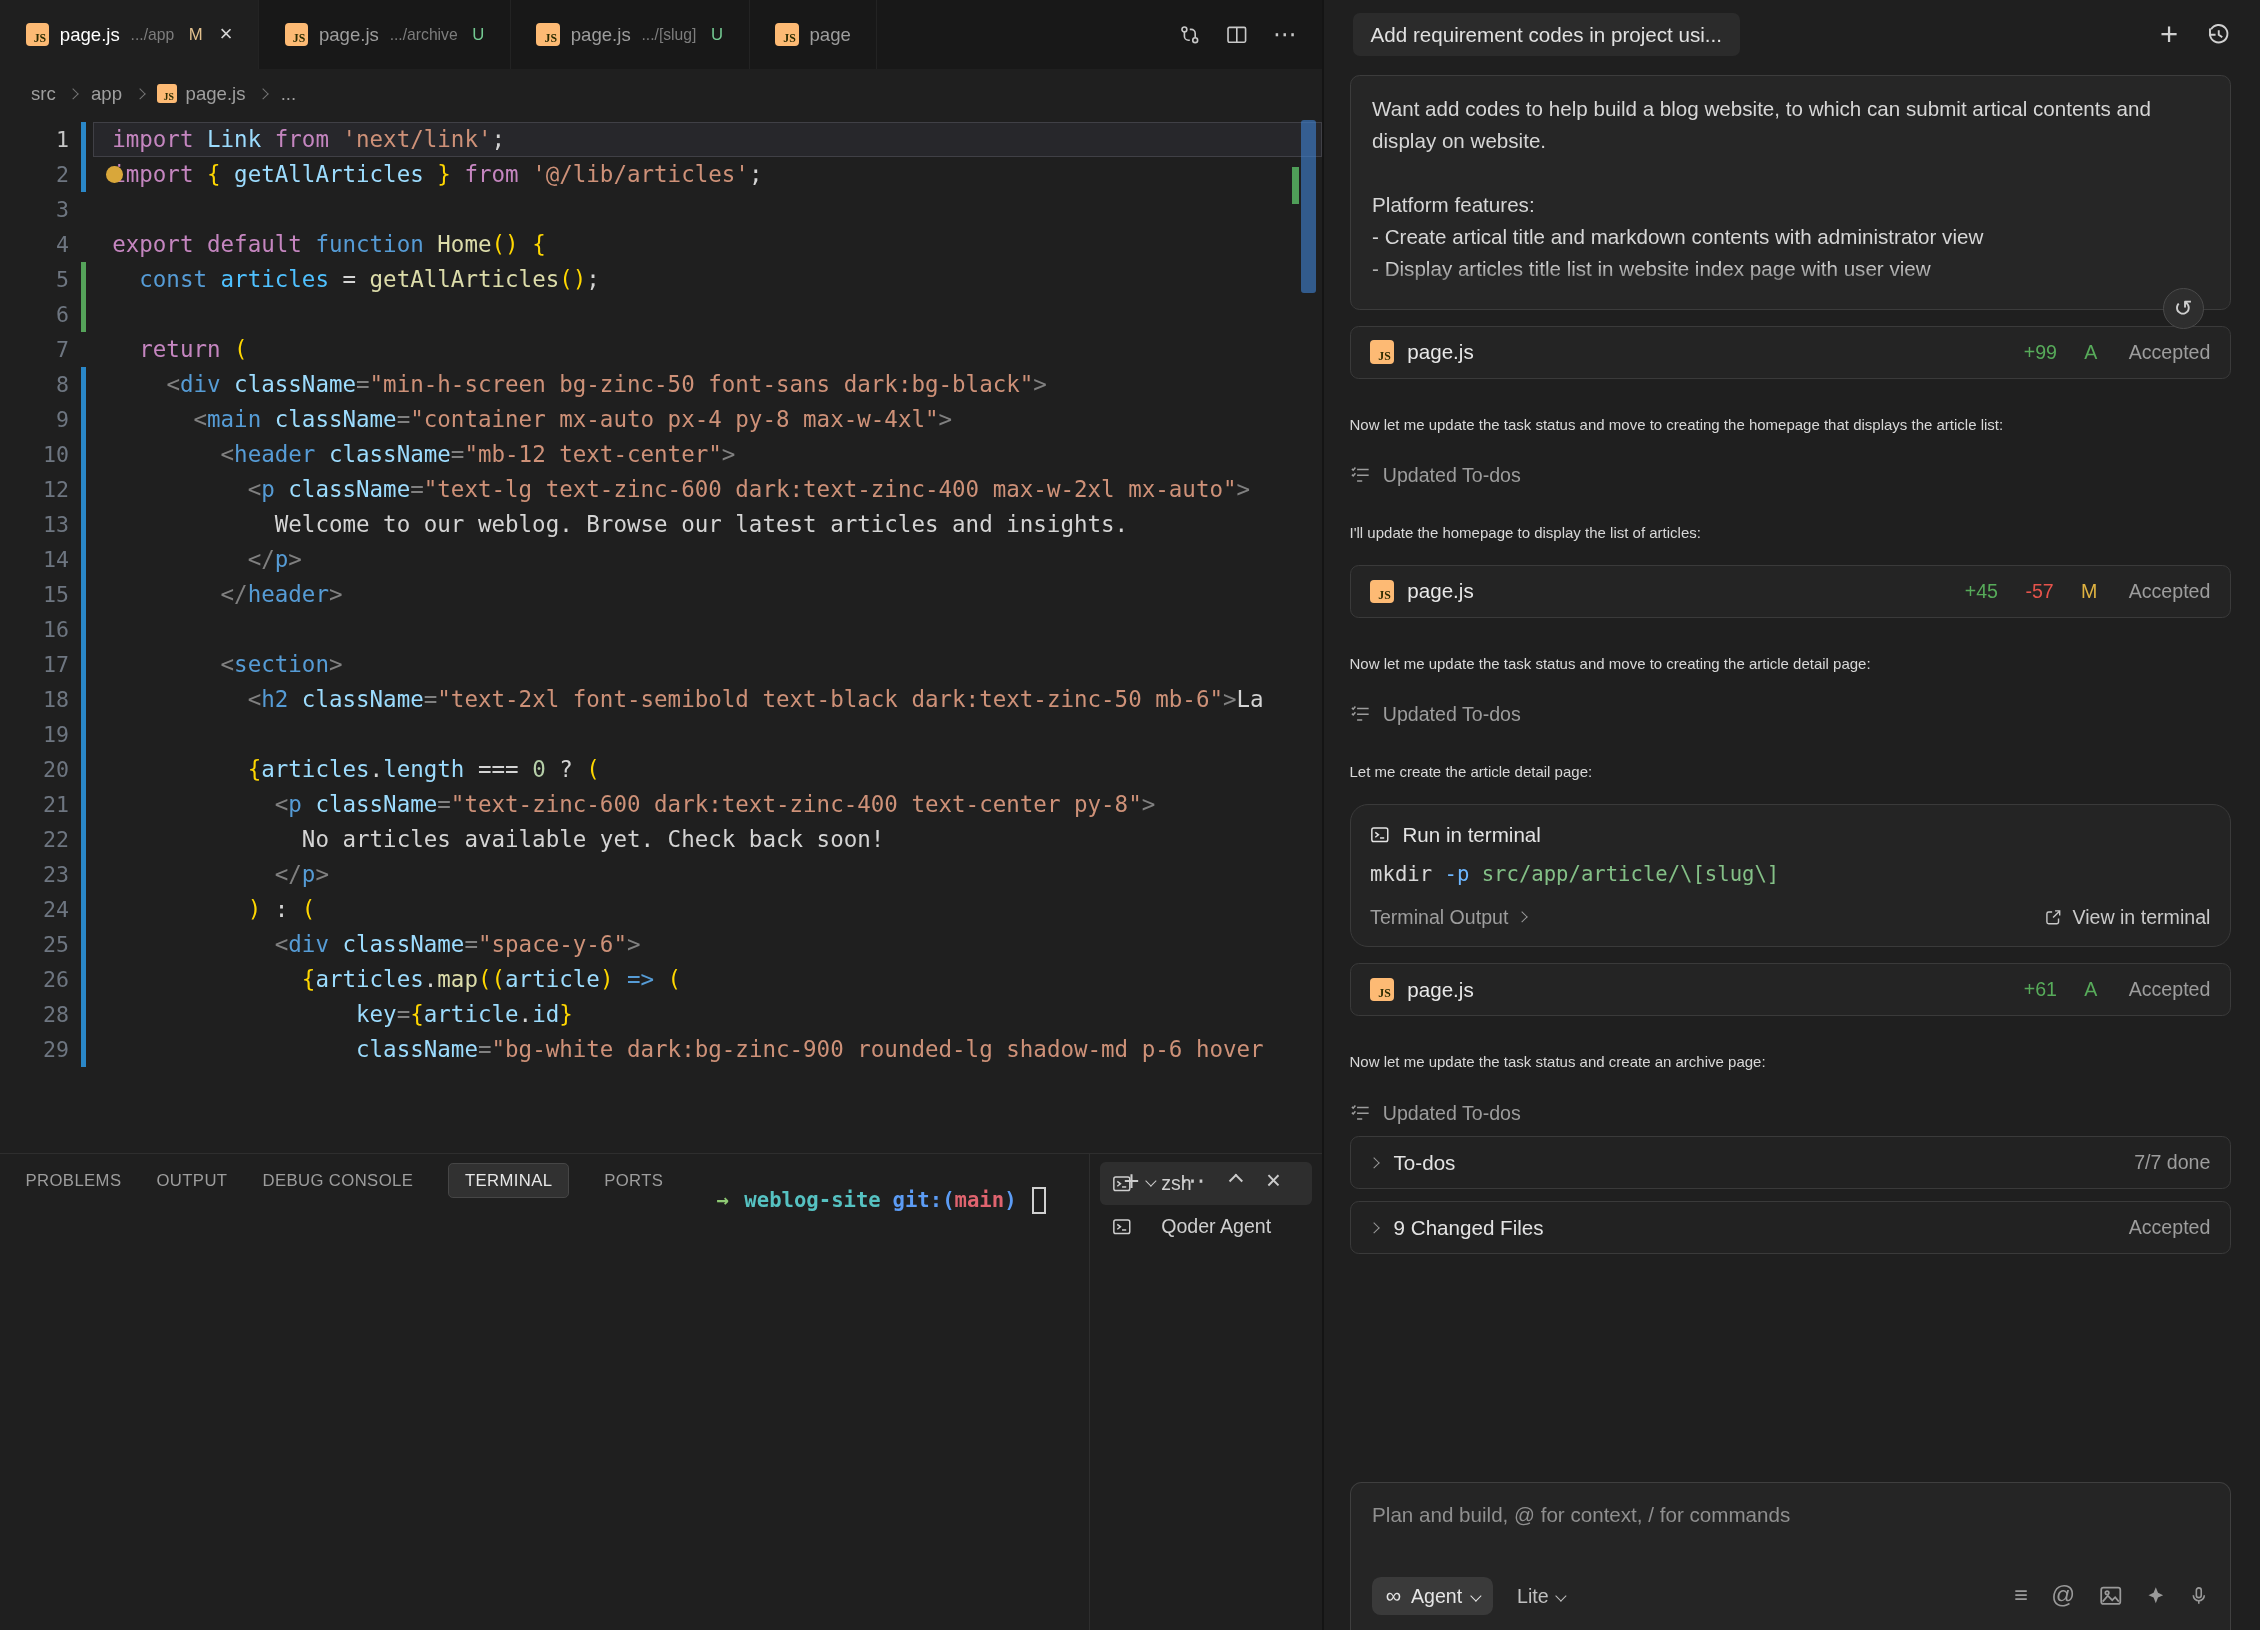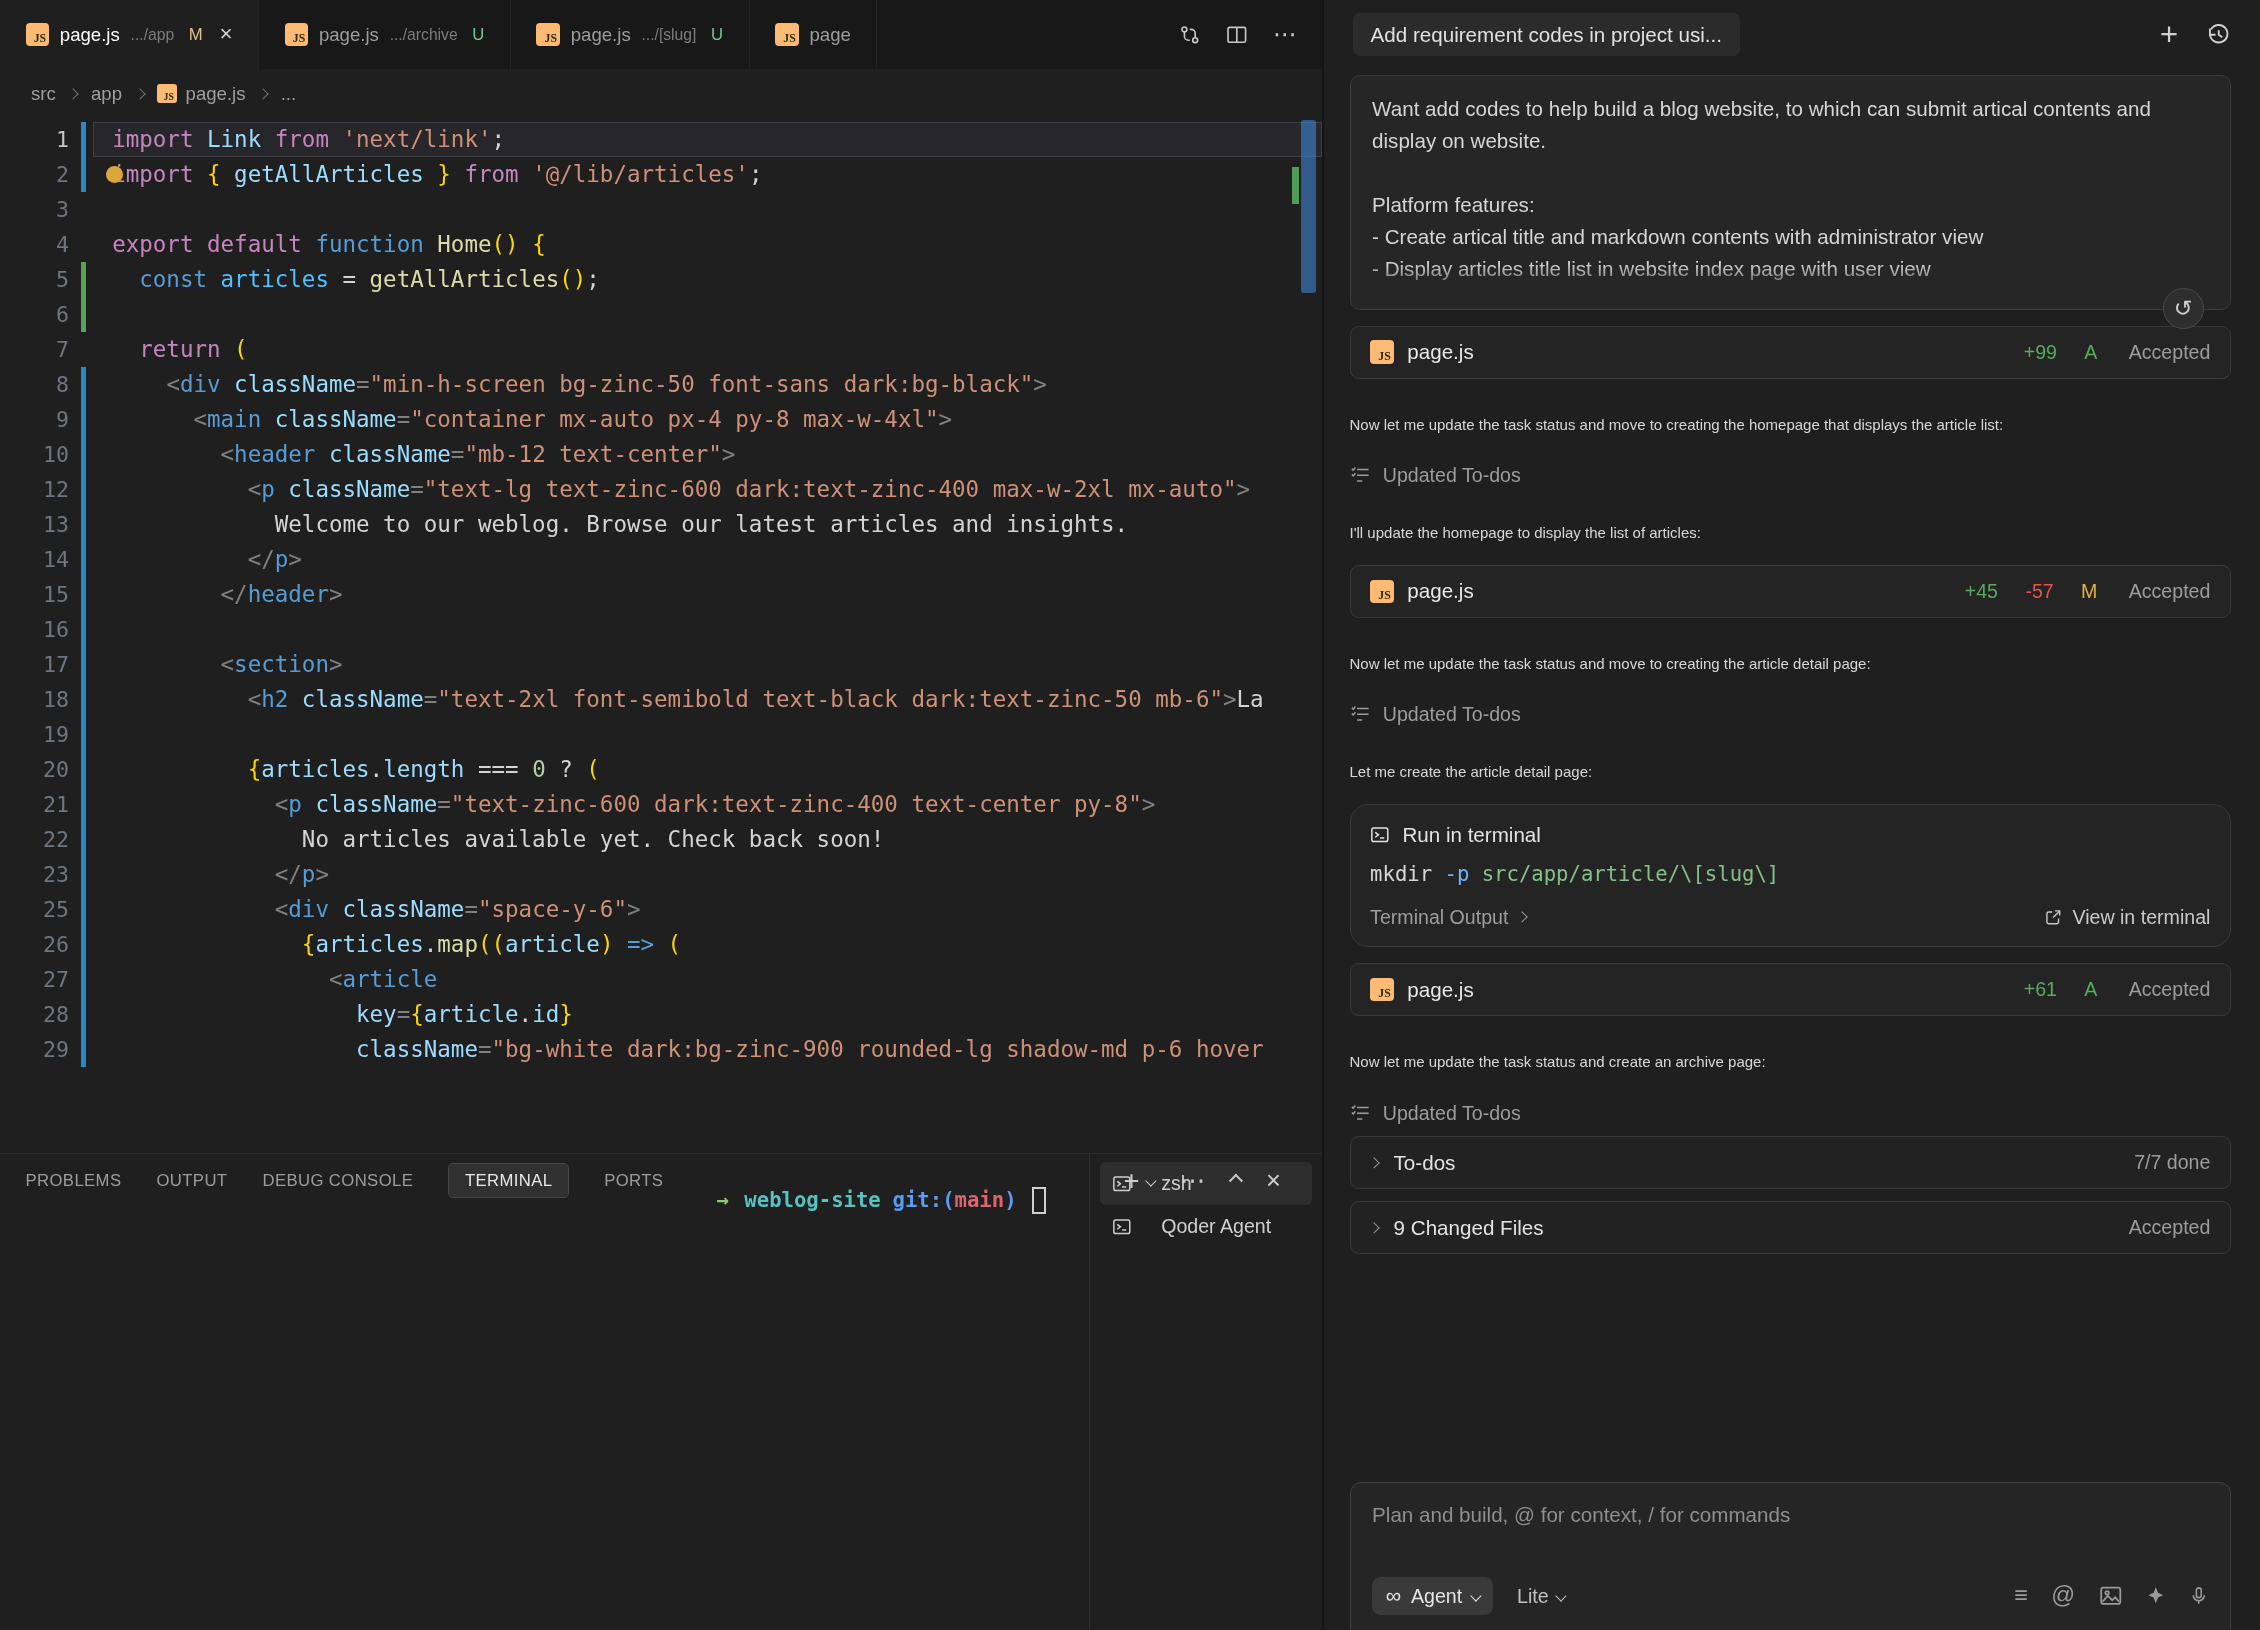--- a/index.html
+++ b/index.html
@@ -287,33 +287,33 @@
             <span class="ln">22</span>
             <span class="mark mod"></span>
             <span class="ctext"><span class="tk-w">              No articles available yet. Check back soon!</span></span>
           </div>
           <div class="code-line">
             <span class="ln">23</span>
             <span class="mark mod"></span>
             <span class="ctext"><span class="tk-w">            </span><span class="tk-p">&lt;/</span><span class="tk-t">p</span><span class="tk-p">&gt;</span></span>
           </div>
           <div class="code-line">
+            <span class="ln">24</span>
+            <span class="mark mod"></span>
+            <span class="ctext"><span class="tk-w">          </span><span class="tk-g">)</span><span class="tk-w"> : </span><span class="tk-g">(</span></span>
+          </div>
+          <div class="code-line">
             <span class="ln">25</span>
             <span class="mark mod"></span>
             <span class="ctext"><span class="tk-w">            </span><span class="tk-p">&lt;</span><span class="tk-t">div</span><span class="tk-w"> </span><span class="tk-a">className</span><span class="tk-p">=</span><span class="tk-s">"space-y-6"</span><span class="tk-p">&gt;</span></span>
           </div>
           <div class="code-line">
             <span class="ln">26</span>
             <span class="mark mod"></span>
             <span class="ctext"><span class="tk-w">              </span><span class="tk-g">{</span><span class="tk-v">articles</span><span class="tk-w">.</span><span class="tk-f">map</span><span class="tk-g">((</span><span class="tk-v">article</span><span class="tk-g">)</span><span class="tk-w"> </span><span class="tk-b">=&gt;</span><span class="tk-w"> </span><span class="tk-g">(</span></span>
-          </div>
-          <div class="code-line">
-            <span class="ln">27</span>
-            <span class="mark mod"></span>
-            <span class="ctext"><span class="tk-w">                </span><span class="tk-p">&lt;</span><span class="tk-t">article</span></span>
           </div>
           <div class="code-line">
             <span class="ln">28</span>
             <span class="mark mod"></span>
             <span class="ctext"><span class="tk-w">                  </span><span class="tk-a">key</span><span class="tk-p">=</span><span class="tk-g">{</span><span class="tk-v">article</span><span class="tk-w">.</span><span class="tk-v">id</span><span class="tk-g">}</span></span>
           </div>
           <div class="code-line">
             <span class="ln">29</span>
             <span class="mark mod"></span>
             <span class="ctext"><span class="tk-w">                  </span><span class="tk-a">className</span><span class="tk-p">=</span><span class="tk-s">"bg-white dark:bg-zinc-900 rounded-lg shadow-md p-6 hover</span></span>

